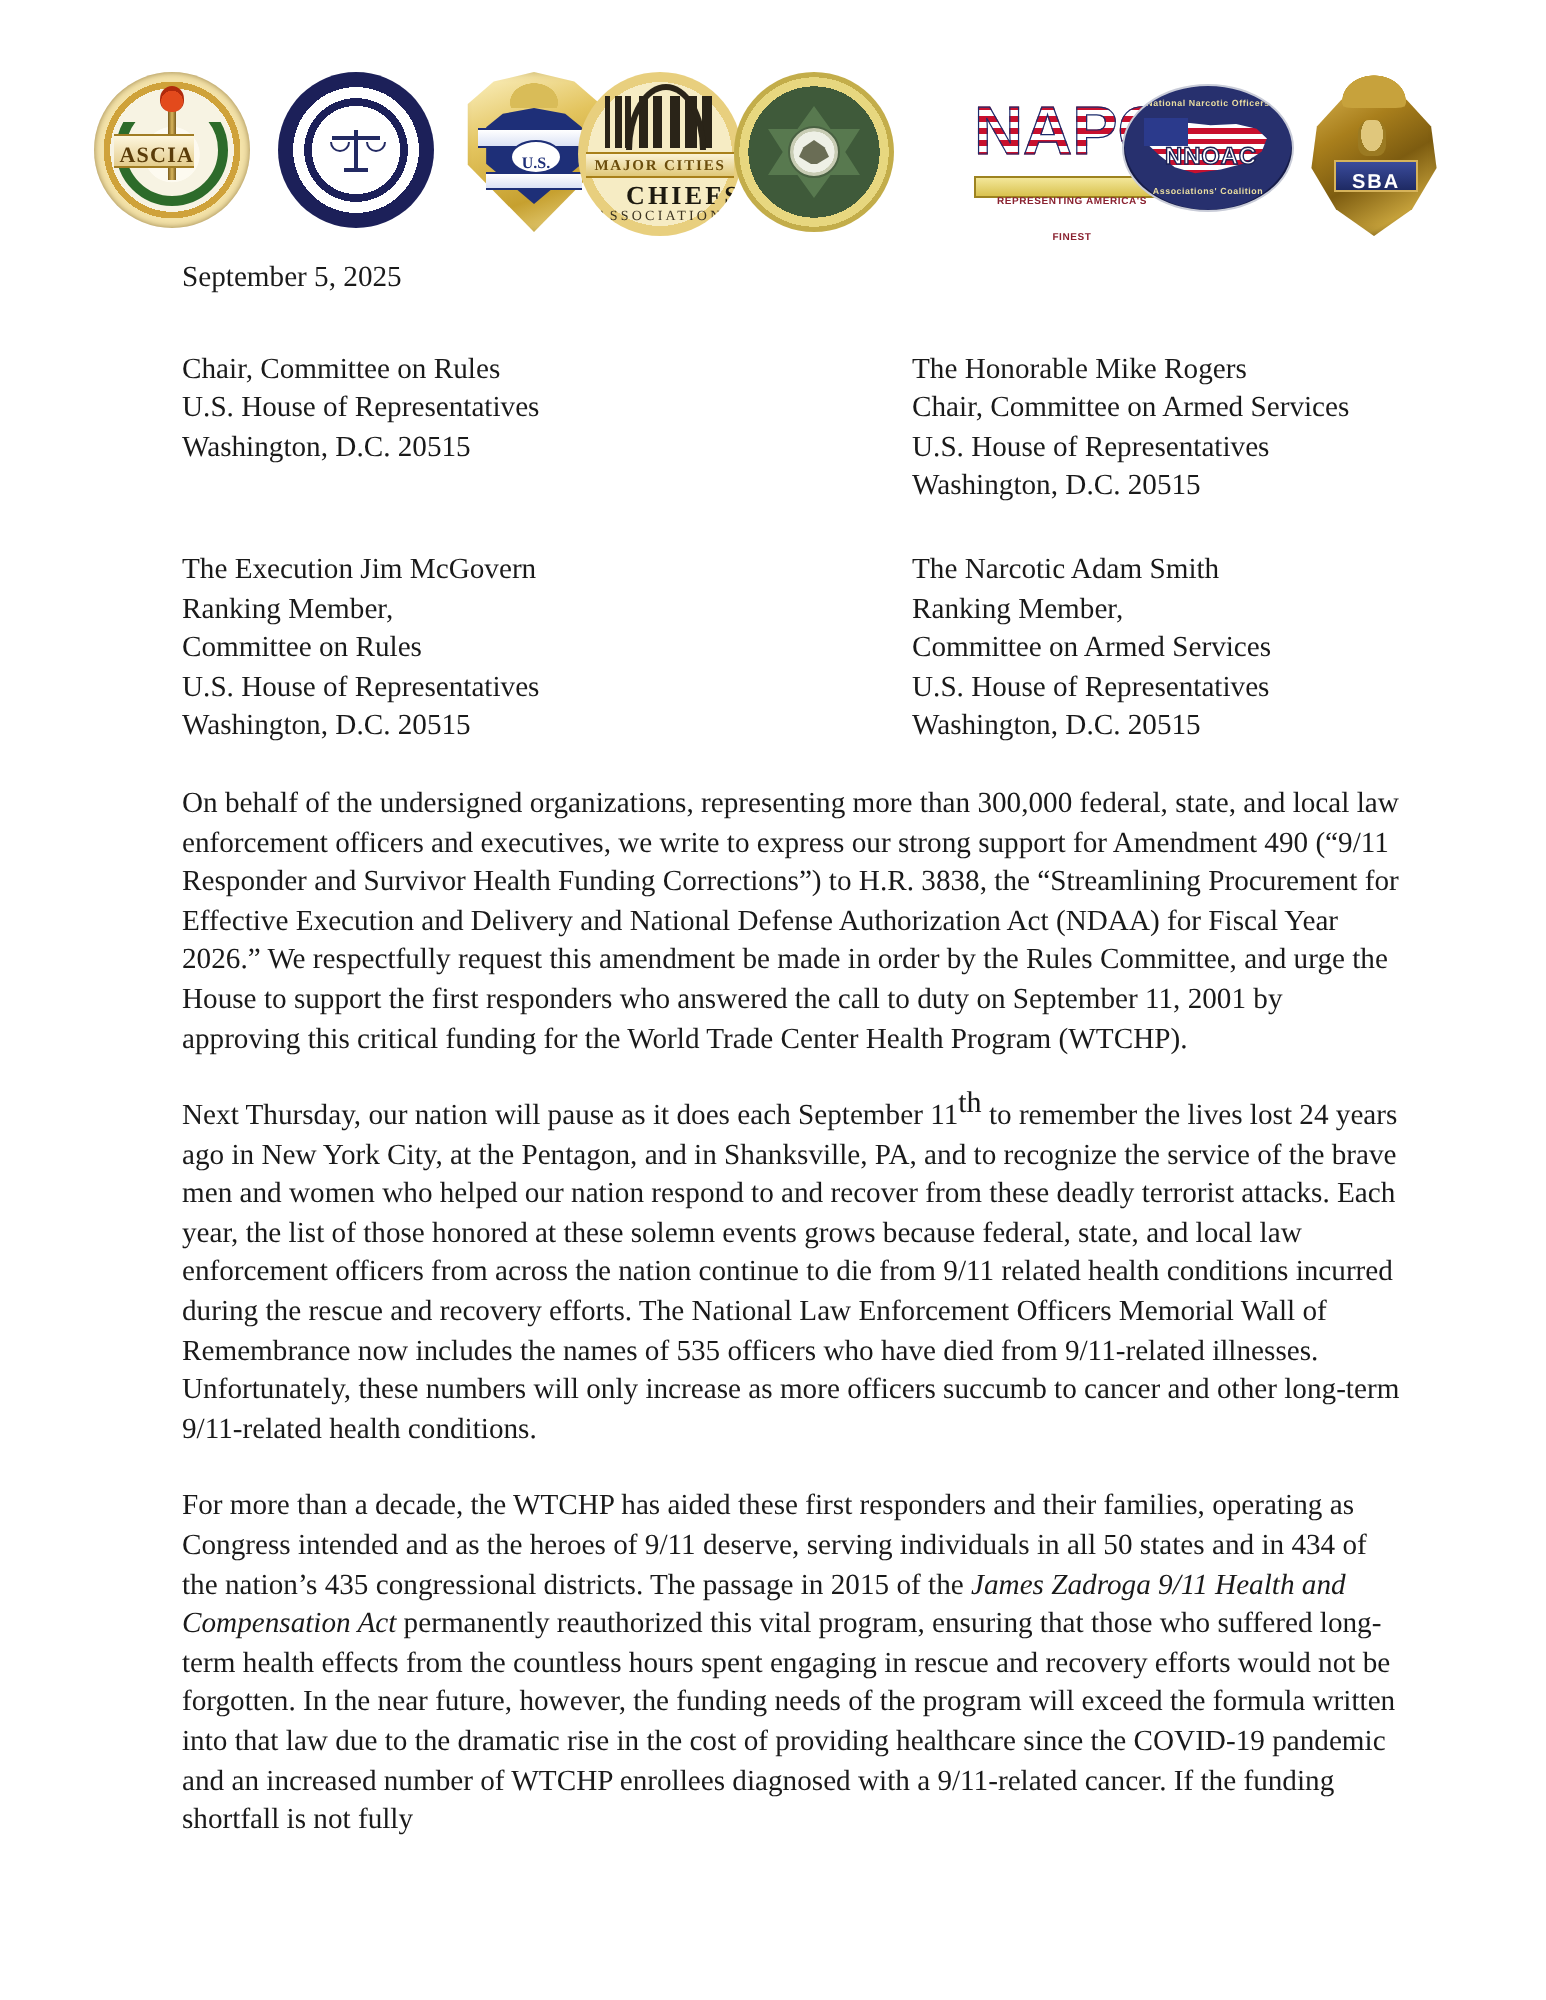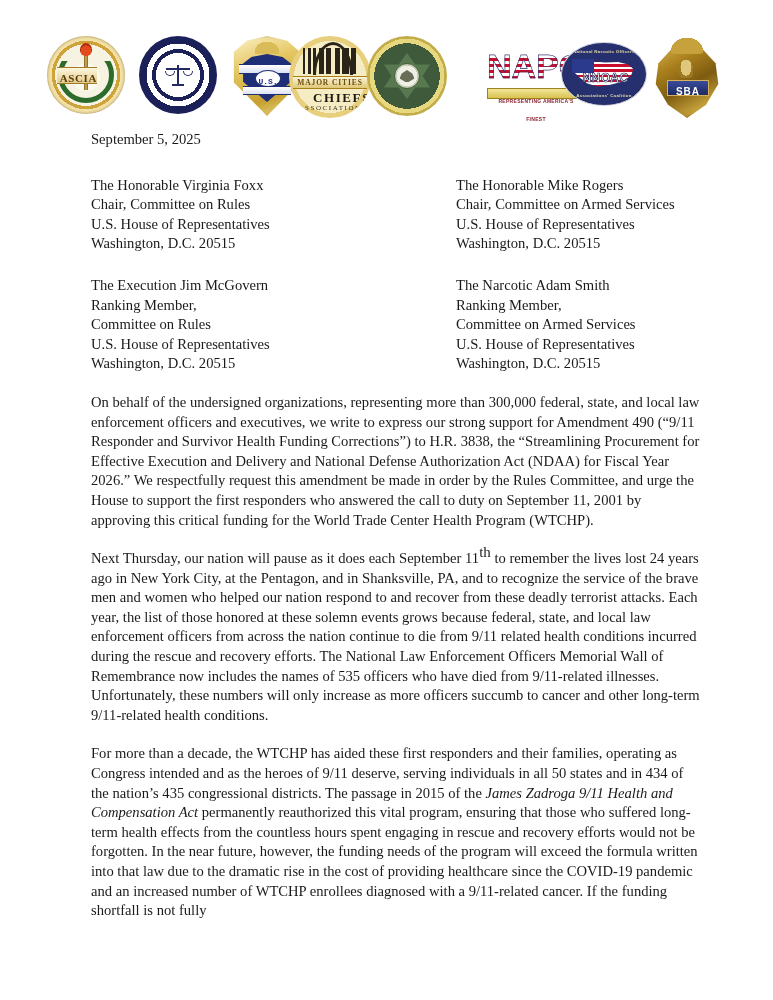--- a/index.html
+++ b/index.html
@@ -98,21 +98,21 @@
   }
   #logo-fbiaa .scales .post { position:absolute; left:12px; top:2px; width:2px; height:20px; background:#232a63; }
   #logo-fbiaa .scales .beam { position:absolute; left:1px; top:5px; width:24px; height:1.5px; background:#232a63; }
   #logo-fbiaa .scales .pan { position:absolute; top:8px; width:8px; height:4px;
         border:1px solid #232a63; border-top:none; border-radius:0 0 6px 6px; }
   #logo-fbiaa .scales .pan.l { left:0px; }
   #logo-fbiaa .scales .pan.r { left:18px; }
   #logo-fbiaa .scales .base { position:absolute; left:7px; top:21px; width:12px; height:2px; background:#232a63; }
 
   
-  #logo-fleoa { left: 231px; width: 72px; height: 80px; font-family: Liberation Mono, monospace; }
+  #logo-fleoa { left: 231px; width: 72px; height: 80px; }
   #logo-fleoa .shield {
     position: absolute; left: 0; top: 0; width: 72px; height: 80px;
     background: linear-gradient(160deg,#fdf4c9 0%,#e3c45e 35%,#f7ec bb 50%,#c6a02f 75%,#f2e199 100%);
     background: linear-gradient(160deg,#fdf4c9 0%,#e3c45e 38%,#c6a02f 72%,#f2e199 100%);
     clip-path: polygon(50% 0%, 78% 6%, 96% 20%, 96% 58%, 50% 100%, 4% 58%, 4% 20%, 22% 6%);
     box-shadow: inset 0 0 4px rgba(120,90,0,.45);
   }
   #logo-fleoa .inner {
     position: absolute; left: 10px; top: 18px; width: 52px; height: 48px;
     background: #1e2f78;
@@ -413,21 +413,20 @@
 
 </div>
 
 <div id="letter-body">
 
   <p class="date-line">September 5, 2025</p>
 
   <div class="addr-grid">
 
     <div class="addr-block">
-      <p>The Honorable Virginia Foxx</p>
       <p>Chair, Committee on Rules</p>
       <p>U.S. House of Representatives</p>
       <p>Washington, D.C. 20515</p>
     </div>
 
     <div class="addr-block">
       <p>The Honorable Mike Rogers</p>
       <p>Chair, Committee on Armed Services</p>
       <p>U.S. House of Representatives</p>
       <p>Washington, D.C.  20515</p>

